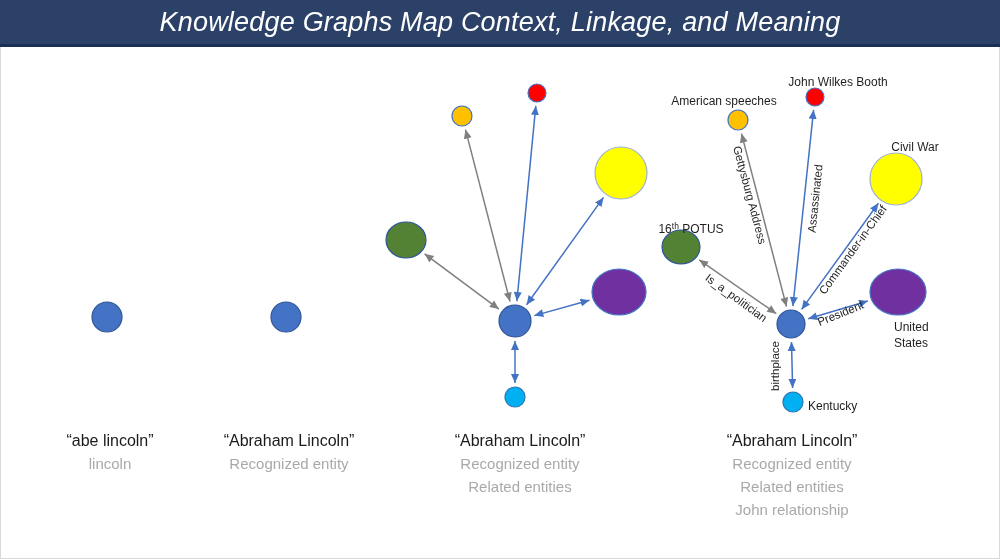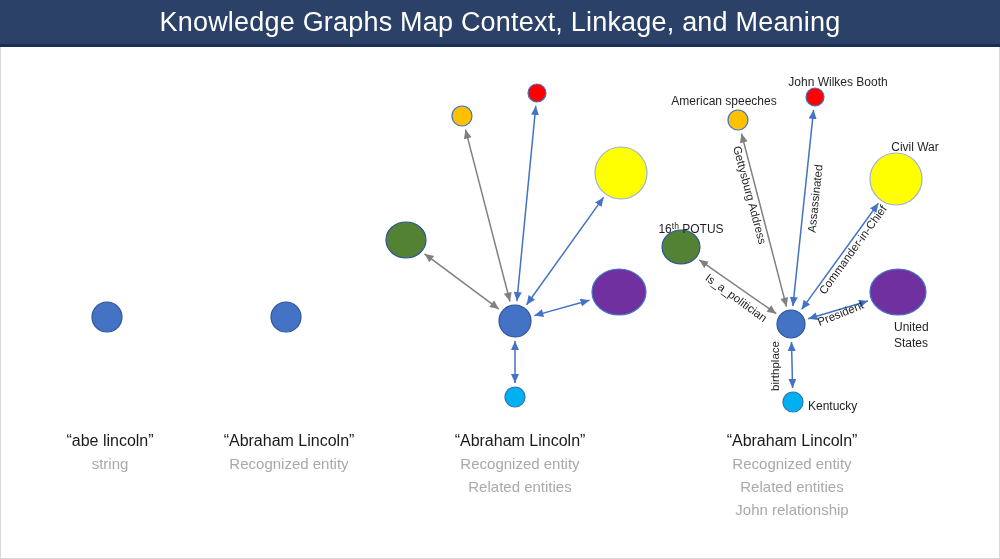--- a/index.html
+++ b/index.html
@@ -5,20 +5,21 @@
   html,body{margin:0;padding:0;background:#ffffff;}
   .slide{
     position:relative;width:1000px;height:559px;overflow:hidden;
     background:#ffffff;outline:1px solid #d9d9d9;outline-offset:-1px;
     font-family:"Liberation Sans", sans-serif;
   }
   .header{
     position:absolute;left:0;top:0;width:100%;height:44px;
     display:flex;align-items:center;justify-content:center;
     border-bottom:3px solid;
+    font-style:italic;
   }
   .header-title{
     font-size:27px;letter-spacing:0.2px;font-weight:400;white-space:nowrap;
   }
   #diagram{position:absolute;left:0;top:0;}
   .captions{position:absolute;left:4px;top:0;width:100%;height:100%;pointer-events:none;}
   .col{position:absolute;top:429px;transform:translateX(-50%);text-align:center;white-space:nowrap;}
   .col-title{font-size:16px;color:#1a1a1a;line-height:23px;}
   .col-sub{font-size:15px;line-height:23px;}
 </style>
@@ -92,21 +93,21 @@
         <ellipse cx="898" cy="292" rx="28" ry="23" fill="#7030A0" stroke="#4472C4" stroke-width="1.2"></ellipse>
         <text x="894" y="331" text-anchor="start" font-size="12" fill="#1F1F1F"><tspan x="894" y="331">United</tspan><tspan x="894" y="347">States</tspan></text>
         <ellipse cx="793" cy="402" rx="10" ry="10" fill="#00B0F0" stroke="#2E75B6" stroke-width="1.2"></ellipse>
         <text x="808" y="410" text-anchor="start" font-size="12" fill="#1F1F1F">Kentucky</text>
       </g>
     </svg>
 
   <div class="captions">
     <div class="col" style="left:106px">
       <div class="col-title" style="color: rgb(26, 26, 26);">“abe lincoln”</div>
-      <div class="col-sub" style="color: rgb(169, 169, 169);">string</div>
+      <div class="col-sub" style="color: rgb(169, 169, 169);">lincoln</div>
     </div>
     <div class="col" style="left:285px">
       <div class="col-title" style="color: rgb(26, 26, 26);">“Abraham Lincoln”</div>
       <div class="col-sub" style="color: rgb(169, 169, 169);">Recognized entity</div>
     </div>
     <div class="col" style="left:516px">
       <div class="col-title" style="color: rgb(26, 26, 26);">“Abraham Lincoln”</div>
       <div class="col-sub" style="color: rgb(169, 169, 169);">Recognized entity</div>
       <div class="col-sub" style="color: rgb(169, 169, 169);">Related entities</div>
     </div>

